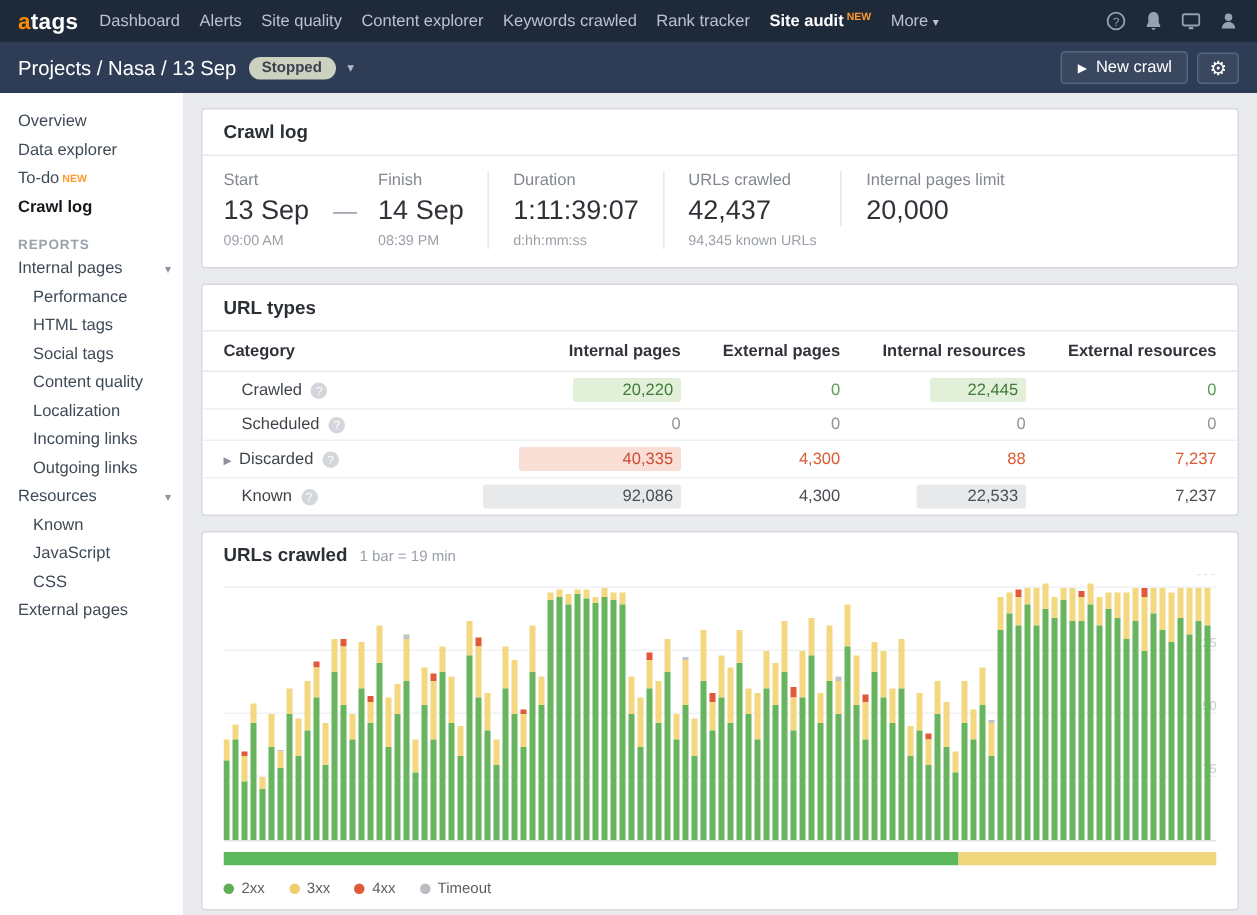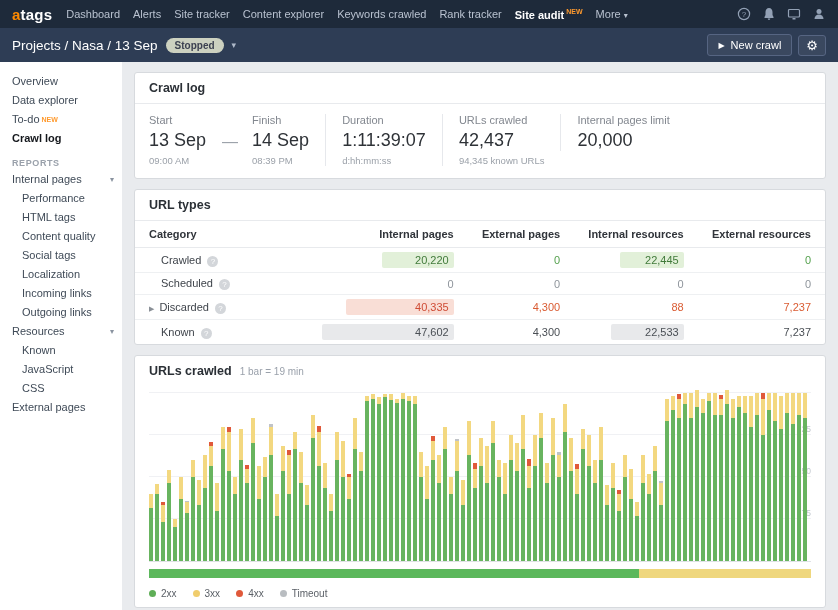--- a/index.html
+++ b/index.html
@@ -87,21 +87,21 @@
 
 <div class="app">
 
   <header class="topnav">
     <div class="logo">
       <span class="logo-a">a</span><span>tags</span>
     </div>
     <nav class="menu">
         <span class="item"><span>Dashboard</span></span>
         <span class="item"><span>Alerts</span></span>
-        <span class="item"><span>Site tracker</span></span>
+        <span class="item"><span>Site quality</span></span>
         <span class="item"><span>Content explorer</span></span>
         <span class="item"><span>Keywords crawled</span></span>
         <span class="item"><span>Rank tracker</span></span>
         <span class="item active"><span>Site audit</span><sup class="badge-new">NEW</sup></span>
         <span class="item"><span>More</span><span class="mcaret">▾</span></span>
       </nav>
     <div class="nav-icons">
       <span>
         <svg width="14" height="14" viewBox="0 0 14 14">
             <circle cx="7" cy="7" r="5.6" fill="none" stroke="#93a1b5" stroke-width="1.2"></circle>
@@ -166,24 +166,24 @@
           <span>Internal pages</span>
           <span class="side-caret">▾</span>
         </div>
         <div class="side-item indent">
           <span>Performance</span>
         </div>
         <div class="side-item indent">
           <span>HTML tags</span>
         </div>
         <div class="side-item indent">
+          <span>Social tags</span>
+        </div>
+        <div class="side-item indent">
           <span>Content quality</span>
-        </div>
-        <div class="side-item indent">
-          <span>Social tags</span>
         </div>
         <div class="side-item indent">
           <span>Localization</span>
         </div>
         <div class="side-item indent">
           <span>Incoming links</span>
         </div>
         <div class="side-item indent">
           <span>Outgoing links</span>
         </div>
@@ -271,21 +271,21 @@
               </tr>
               <tr>
                 <td class="cat has-exp"><span class="expander">▶</span><span>Discarded</span><span class="qicon">?</span></td>
                 <td><span class="cellbar" style="color: rgb(207, 76, 53); background: rgb(249, 222, 214); min-width: 108px;">40,335</span></td>
                 <td><span style="color: rgb(218, 92, 51);">4,300</span></td>
                 <td><span style="color: rgb(218, 92, 51);">88</span></td>
                 <td><span style="color: rgb(218, 92, 51);">7,237</span></td>
               </tr>
               <tr>
                 <td class="cat"><span>Known</span><span class="qicon">?</span></td>
-                <td><span class="cellbar" style="color: rgb(74, 79, 85); background: rgb(232, 233, 235); min-width: 132px;">47,602</span></td>
+                <td><span class="cellbar" style="color: rgb(74, 79, 85); background: rgb(232, 233, 235); min-width: 132px;">92,086</span></td>
                 <td><span style="color: rgb(74, 79, 85);">4,300</span></td>
                 <td><span class="cellbar" style="color: rgb(74, 79, 85); background: rgb(232, 233, 235); min-width: 73px;">22,533</span></td>
                 <td><span style="color: rgb(74, 79, 85);">7,237</span></td>
               </tr>
             </tbody>
         </table>
       </section>
 
       <section class="card chart-card">
         <div class="chart-head">

